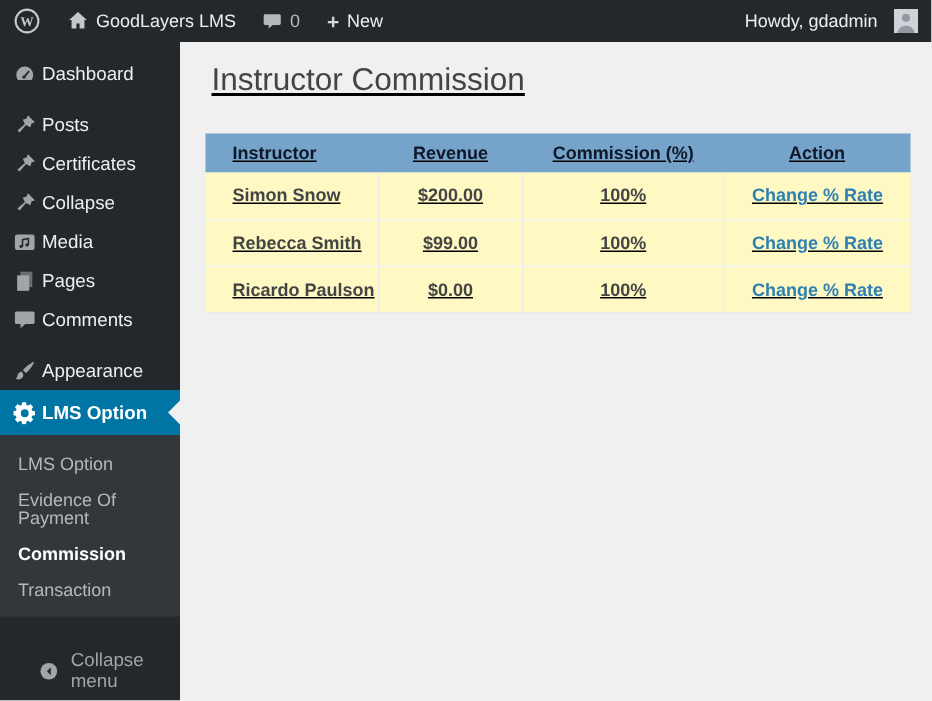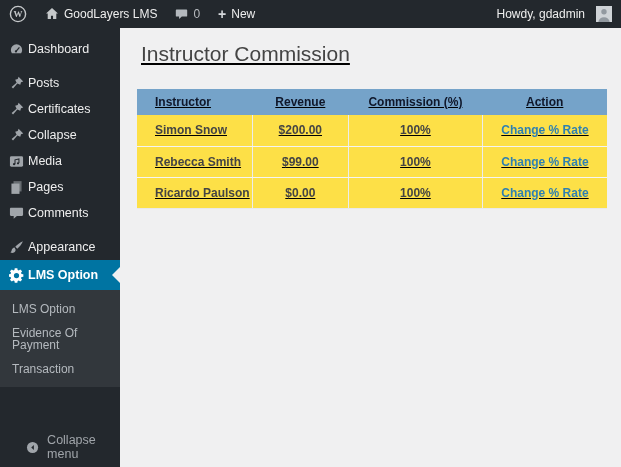--- a/index.html
+++ b/index.html
@@ -74,21 +74,21 @@
     font-size: 21px; font-weight: 400; color: #444; line-height: 25px;
   }
   .table-wrap { margin: 23px 14px 0 17px; }
   table.commission { width: 100%; border-collapse: collapse; table-layout: fixed; font-size: 12px; }
   thead th {
     background: #75a3c9; color: #0f172a; font-weight: 700;
     height: 26px; text-align: center; padding: 0;
   }
   thead th.col-instructor { text-align: left; padding-left: 18px; }
   tbody td {
-    background: #fde047; height: 31px; text-align: center;
+    background: #fef9c3; height: 31px; text-align: center;
     color: #444; font-weight: 700;
     border-left: 1px solid #ececec; border-bottom: 1px solid #f4f4f4;
   }
   tbody td:first-child { border-left: none; text-align: left; padding-left: 18px; }
   tbody tr:last-child td { border-bottom: 1px solid #e9e9e9; }
   .change-link { color: #2e80b2; font-weight: 700; cursor: pointer; }
 </style>
 </head>
 <body>
 
@@ -221,20 +221,21 @@
         <svg width="15" height="15" viewBox="0 0 16 16">
           <path fill-rule="evenodd" d="M15.3 9.4V6.6l-2-.3a5.5 5.5 0 0 0-.5-1.2l1.2-1.6-2-2-1.6 1.2c-.4-.2-.8-.4-1.2-.5l-.3-2H6.1l-.3 2c-.4.1-.8.3-1.2.5L3 1.5l-2 2 1.2 1.6c-.2.4-.4.8-.5 1.2l-2 .3v2.8l2 .3c.1.4.3.8.5 1.2L1 12.5l2 2 1.6-1.2c.4.2.8.4 1.2.5l.3 2h2.8l.3-2c.4-.1.8-.3 1.2-.5l1.6 1.2 2-2-1.2-1.6c.2-.4.4-.8.5-1.2l2-.3zM8 10.8A2.8 2.8 0 1 1 8 5.2a2.8 2.8 0 0 1 0 5.6z"></path>
         </svg>
       </span>
       <span>LMS Option</span>
     </a>
 
     <div class="submenu">
       <a class="submenu-item">LMS Option</a>
       <a class="submenu-item">Evidence Of Payment</a>
+      <a class="submenu-item current">Commission</a>
       <a class="submenu-item">Transaction</a>
     </div>
   </div>
 
   <a class="collapse-row">
     <svg width="15" height="15" viewBox="0 0 16 16">
       <circle cx="8" cy="8" r="6.8" fill="#a0a5aa"></circle>
       <path d="M9.6 4.8L6.4 8l3.2 3.2z" fill="#23282d"></path>
     </svg>
     <span>Collapse menu</span>

